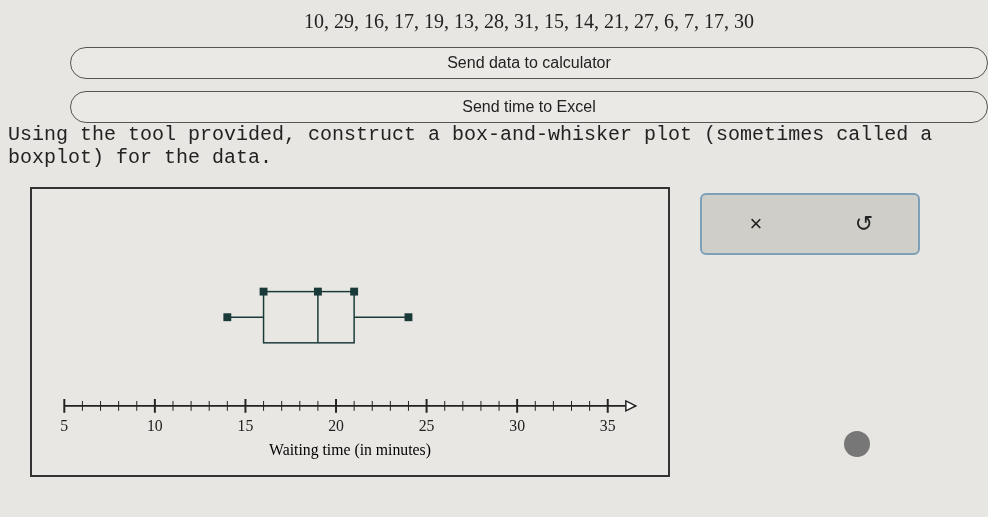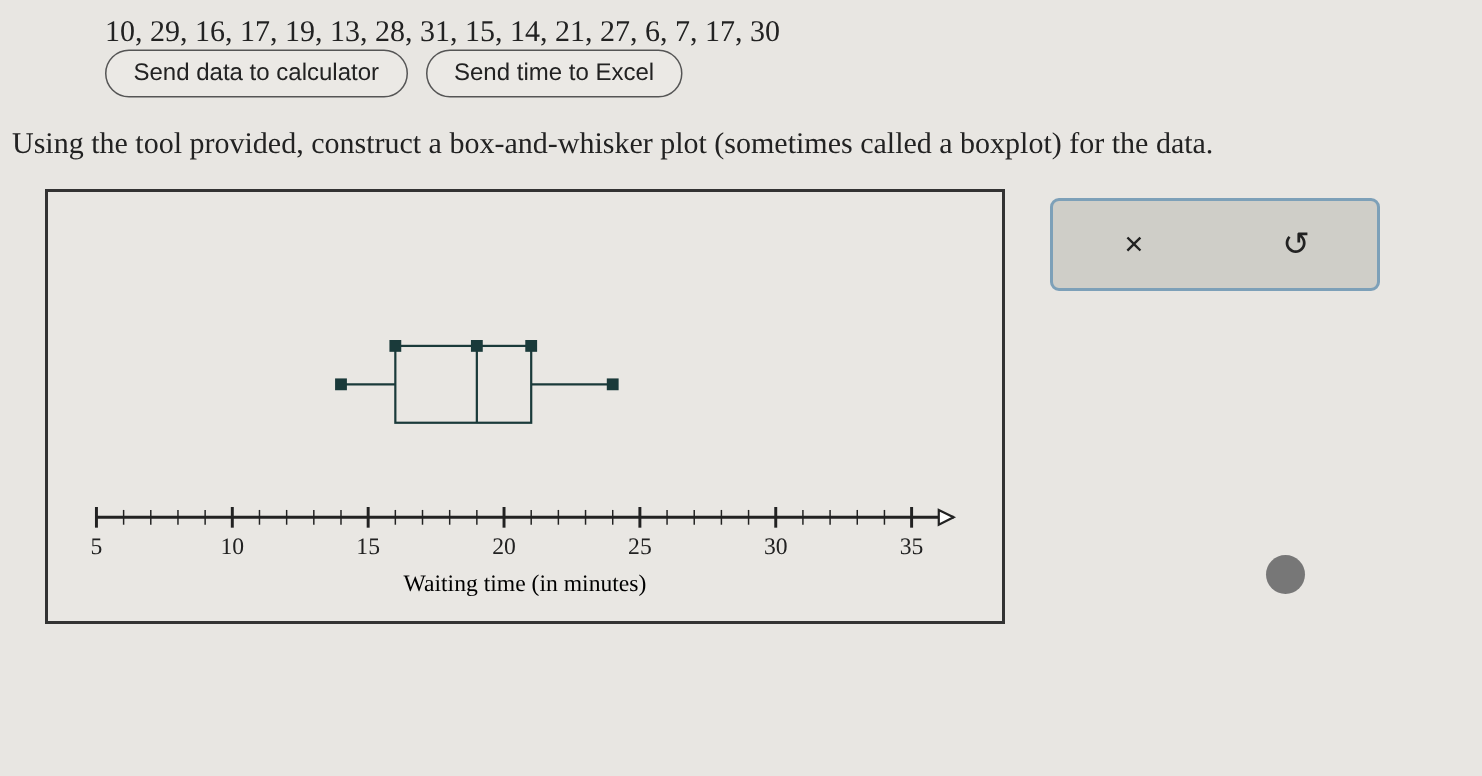--- a/index.html
+++ b/index.html
@@ -8,41 +8,44 @@
       height: 517px;
       background: #e8e6e2;
       font-family: Georgia, 'Times New Roman', serif;
       color: #222;
       padding: 10px 0 0 0;
       overflow: hidden;
     }
     .data-list {
       font-size: 20px;
       margin-left: 70px;
+      margin-bottom: 14px;
+      text-align: center;
     }
     .button-row {
       margin-left: 70px;
-      margin-bottom: 20px;
       display: flex;
       gap: 12px;
+      flex-direction: column;
     }
     .pill-btn {
       border: 1.5px solid #555;
       background: #ebe9e5;
       border-radius: 18px;
       padding: 6px 18px;
       font-size: 16px;
       font-family: Arial, sans-serif;
       cursor: pointer;
       color: #222;
     }
     .instruction {
       font-size: 20px;
       margin-left: 8px;
       margin-bottom: 18px;
+      font-family: Liberation Mono, monospace;
     }
     .bottom-row {
       display: flex;
       align-items: flex-start;
       gap: 30px;
       margin-left: 30px;
     }
     .plot-frame {
       width: 640px;
       height: 290px;

